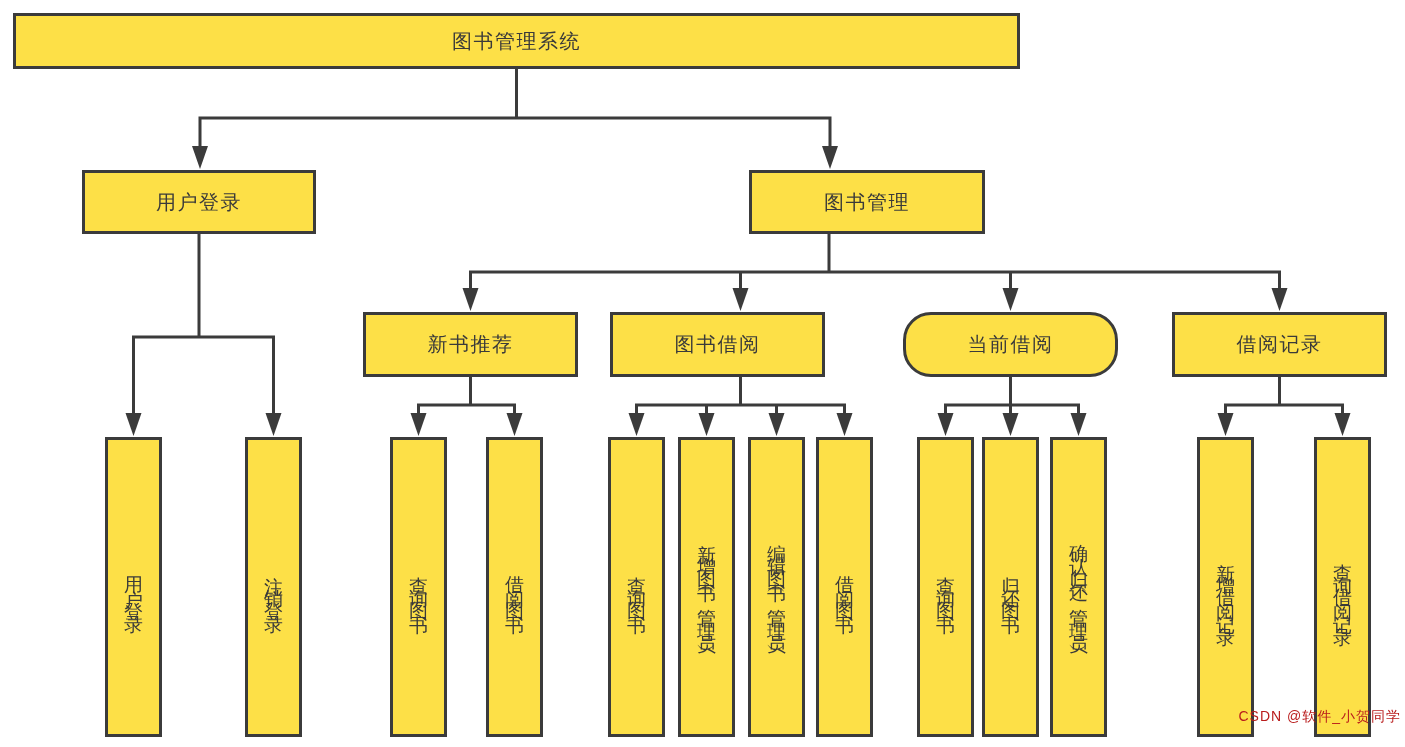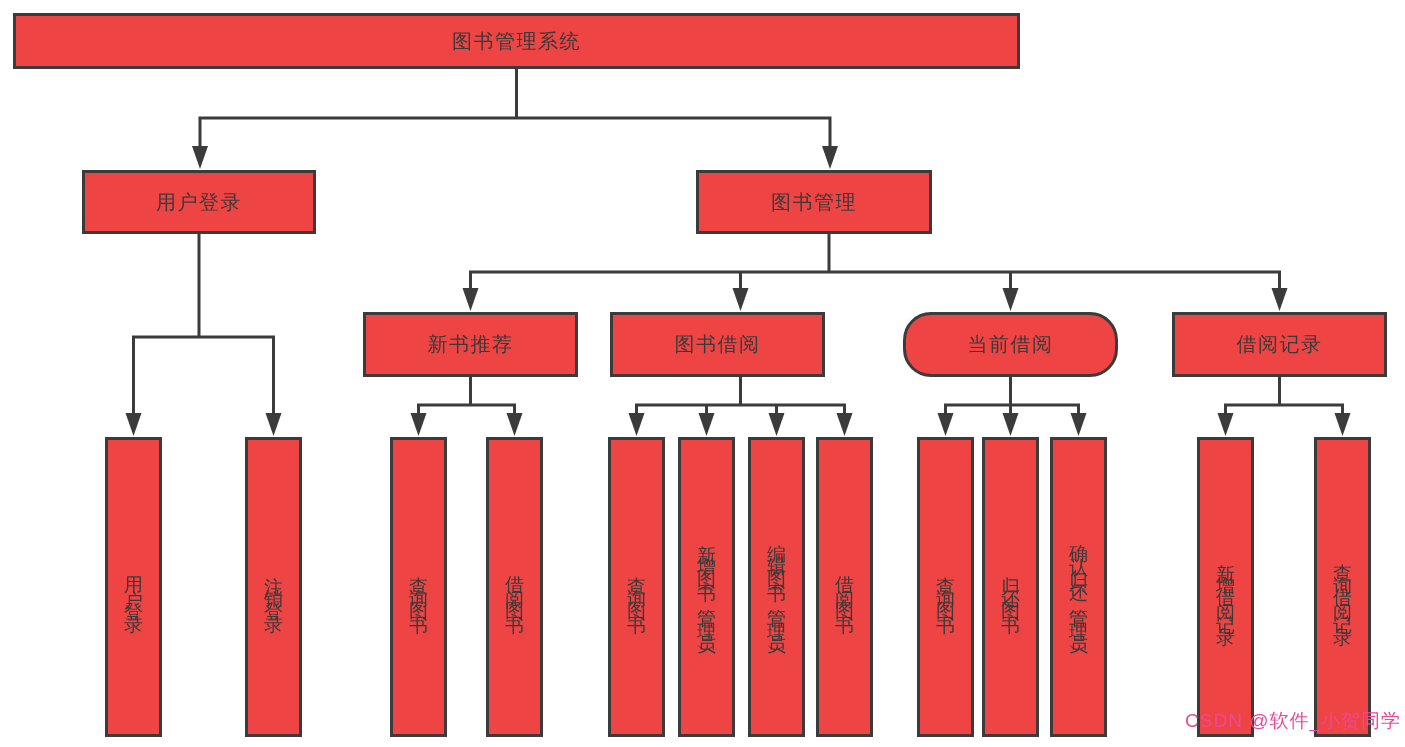--- a/index.html
+++ b/index.html
@@ -11,21 +11,21 @@
     color:#3a3a3a;
     overflow:hidden;
   }
   .connectors {
     position:absolute; left:0; top:0;
     pointer-events:none;
   }
   .box {
     position:absolute;
     box-sizing:border-box;
-    background:#ef4444;
+    background:#fde047;
     border:3px solid #3b3b3b;
     display:flex;
     align-items:center;
     justify-content:center;
     font-size:20px;
     letter-spacing:1.5px;
     white-space:nowrap;
   }
   .root-box   { left:13px;  top:13px;  width:1007px; height:56px; }
   .l2-box     { top:170px;  height:64px; }
@@ -35,23 +35,23 @@
     writing-mode:vertical-rl;
     text-orientation:mixed;
     font-size:19px;
     letter-spacing:13px;
     line-height:1.05;
     letter-spacing:13px;
   }
   .watermark {
     position:absolute;
     right:4px; top:708px;
-    font-size:19px;
+    font-size:14px;
     letter-spacing:1px;
-    color:#ec4899;
+    color:#b91c1c;
   }
 </style>
 </head>
 <body>
 
 <div class="canvas">
 
   <svg class="connectors" width="1405" height="747" viewBox="0 0 1405 747">
     <g stroke="#3b3b3b" stroke-width="3" fill="none">
 
@@ -92,21 +92,21 @@
     </g>
   </svg>
 
   <div class="box root-box">
     <span>图书管理系统</span>
   </div>
 
   <div class="box l2-box" style="left:82px;width:234px;">
     <span>用户登录</span>
   </div>
-  <div class="box l2-box" style="left:696px;width:236px;align-items:center;">
+  <div class="box l2-box" style="left:749px;width:236px;align-items:center;">
     <span>图书管理</span>
   </div>
 
   <div class="box l3-box" style="left:363px;text-align:right;">
     <span>新书推荐</span>
   </div>
   <div class="box l3-box" style="left:610px;">
     <span>图书借阅</span>
   </div>
   <div class="box l3-box" style="left:903px;border-radius:28px;">

